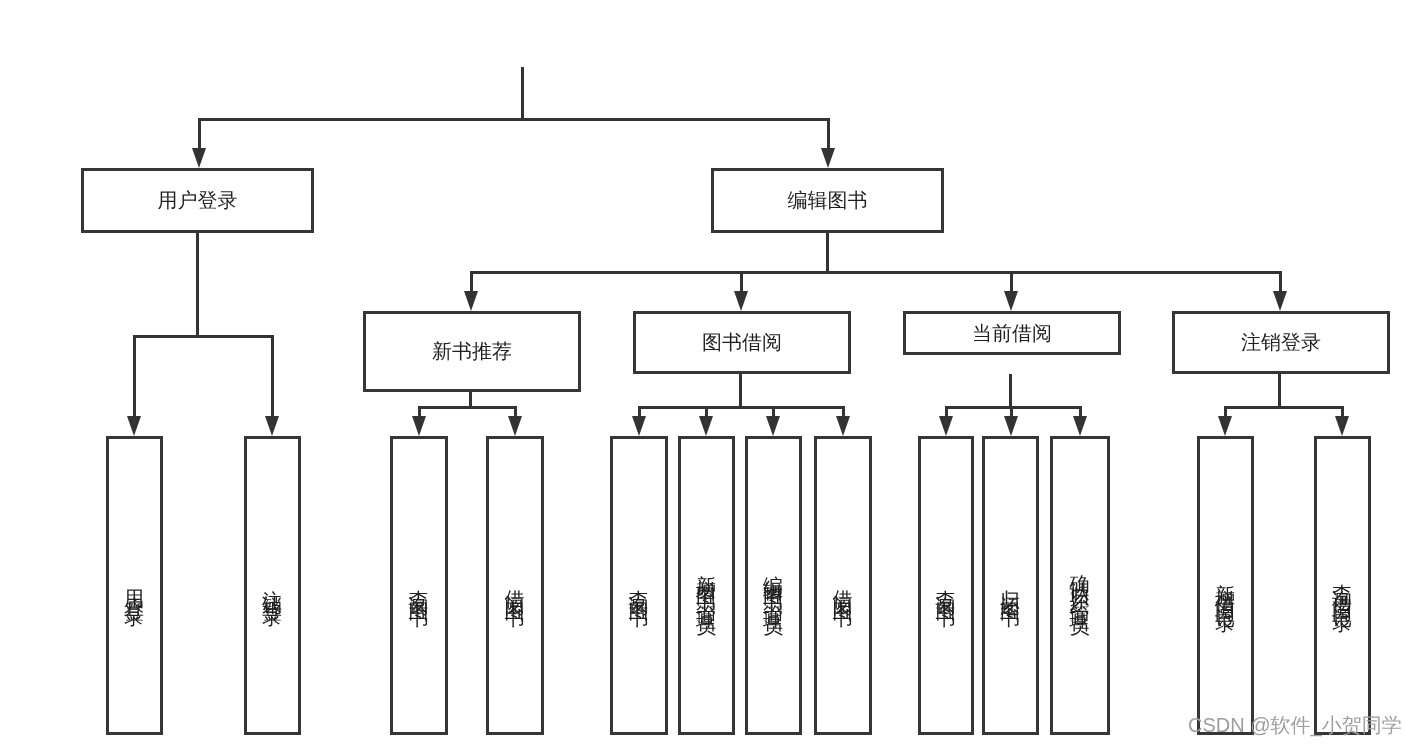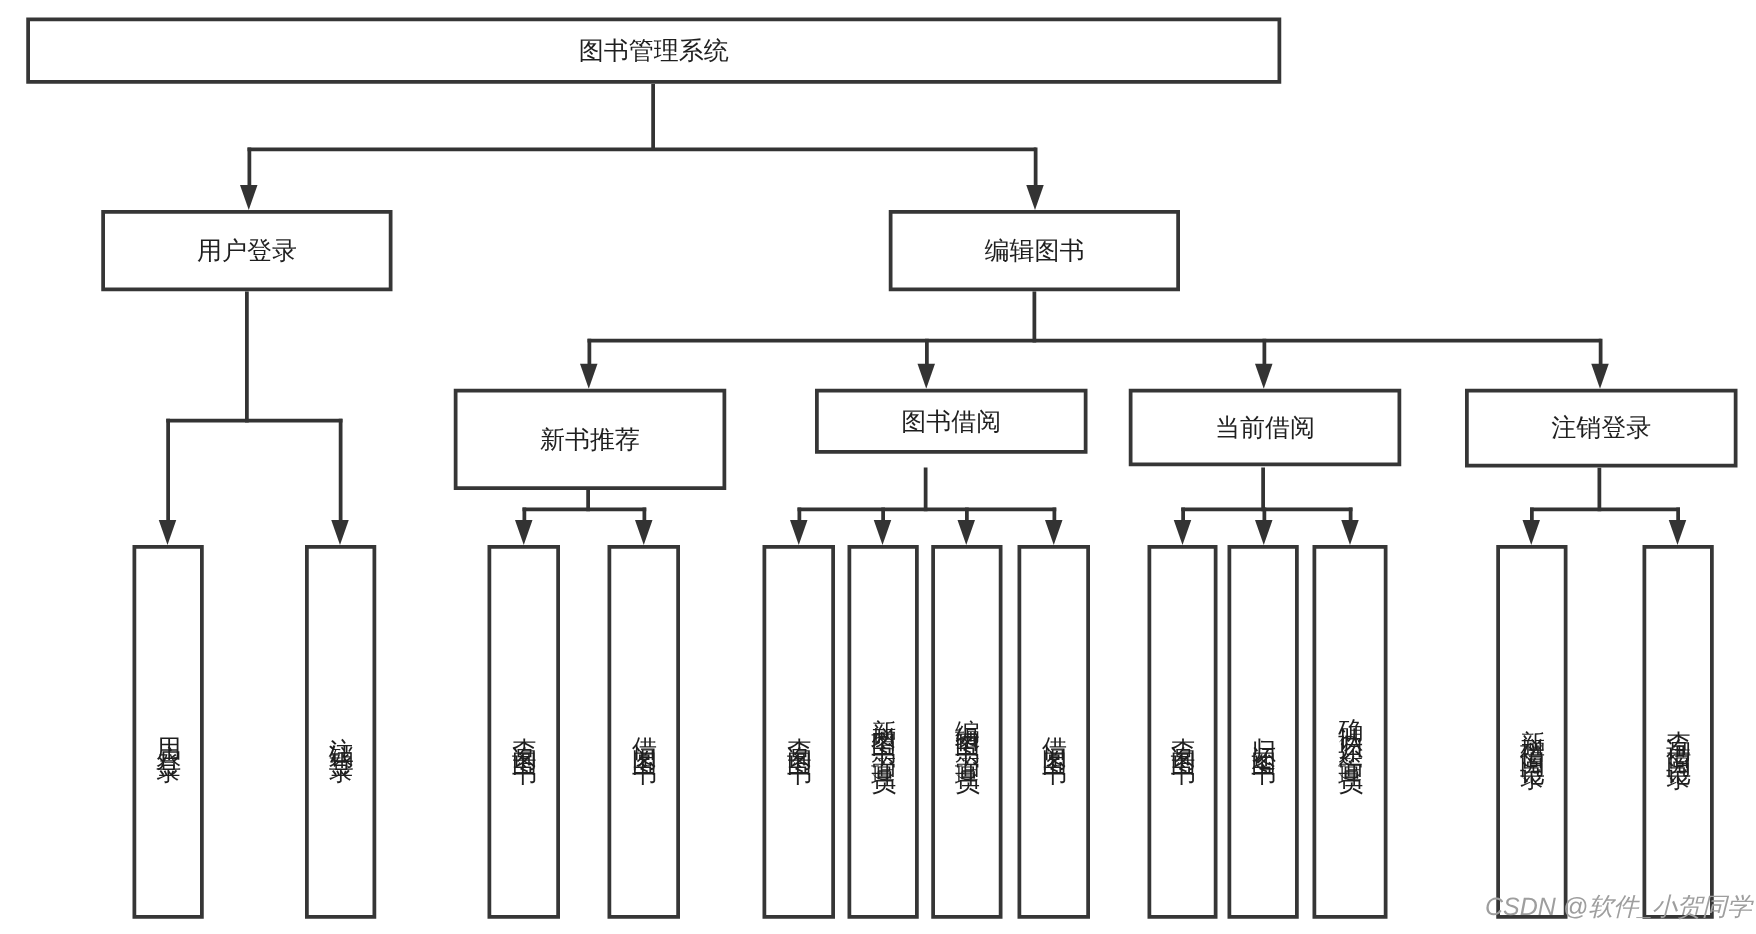--- a/index.html
+++ b/index.html
@@ -45,46 +45,42 @@
     z-index: 1;
   }
   .watermark {
     position: absolute;
     left: 1188px;
     top: 712px;
     font-size: 20px;
     color: #9e9e9e;
     z-index: 5;
     white-space: nowrap;
-    font-style: italic;
   }
 </style>
 </head>
 <body>
 
 <div class="stage">
 
-  <div class="node" style="left:21px; top:14px; width:1004px; height:53px;">
-    <span>图书管理系统</span>
-  </div>
 
   <div class="node" style="left:81px; top:168px; width:233px; height:65px;">
     <span>用户登录</span>
   </div>
   <div class="node" style="left:711px; top:168px; width:233px; height:65px;">
     <span>编辑图书</span>
   </div>
 
   <div class="node" style="left:363px; top:311px; width:218px; height:81px;">
     <span>新书推荐</span>
   </div>
-  <div class="node" style="left:652px; top:311px; width:218px; height:52px;">
+  <div class="node" style="left:633px; top:311px; width:218px; height:63px;">
     <span>图书借阅</span>
   </div>
-  <div class="node" style="left:903px; top:311px; width:218px; height:62px;text-align:center;">
+  <div class="node" style="left:903px; top:311px; width:218px; height:44px;text-align:center;">
     <span>当前借阅</span>
   </div>
   <div class="node" style="left:1172px; top:311px; width:218px; height:63px;">
     <span>注销登录</span>
   </div>
 
   <div class="node node-v" style="left:106px; top:436px; width:57px; height:299px;">
     <span>用户登录</span>
   </div>
   <div class="node node-v" style="left:244px; top:436px; width:57px; height:299px;">

